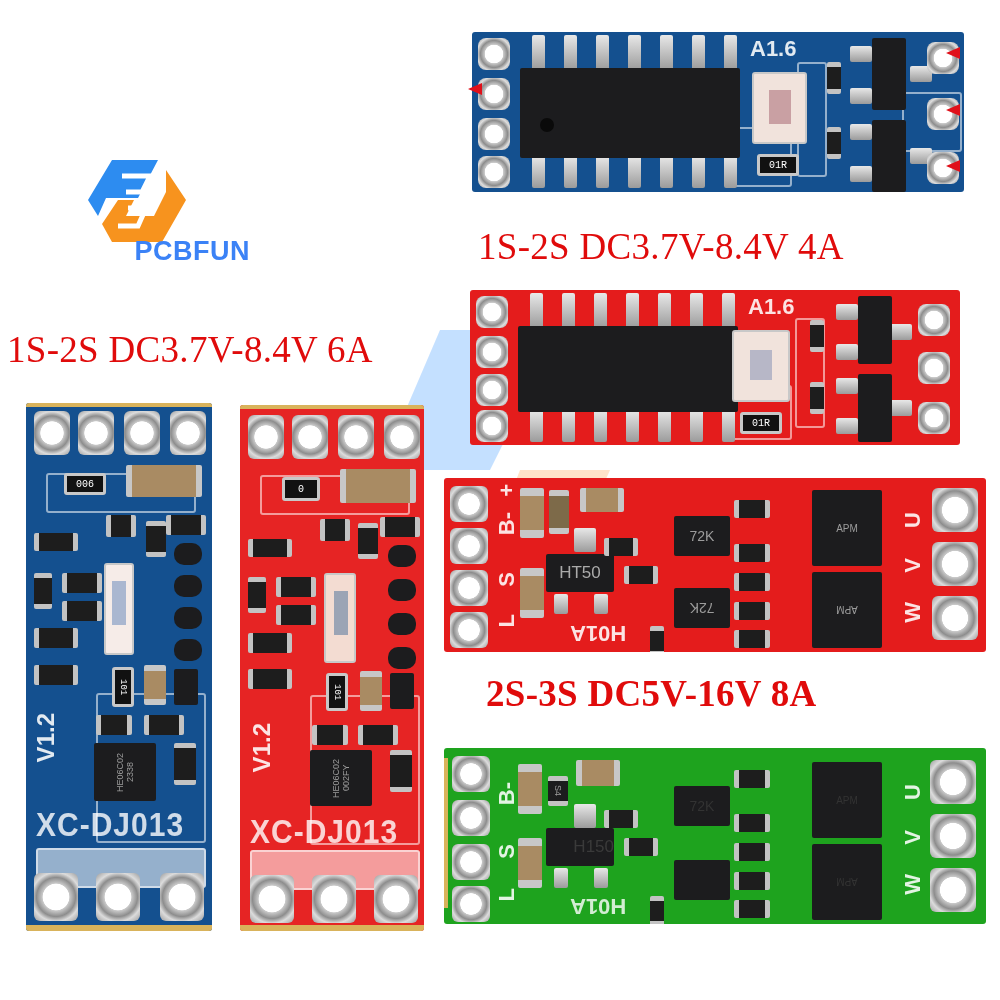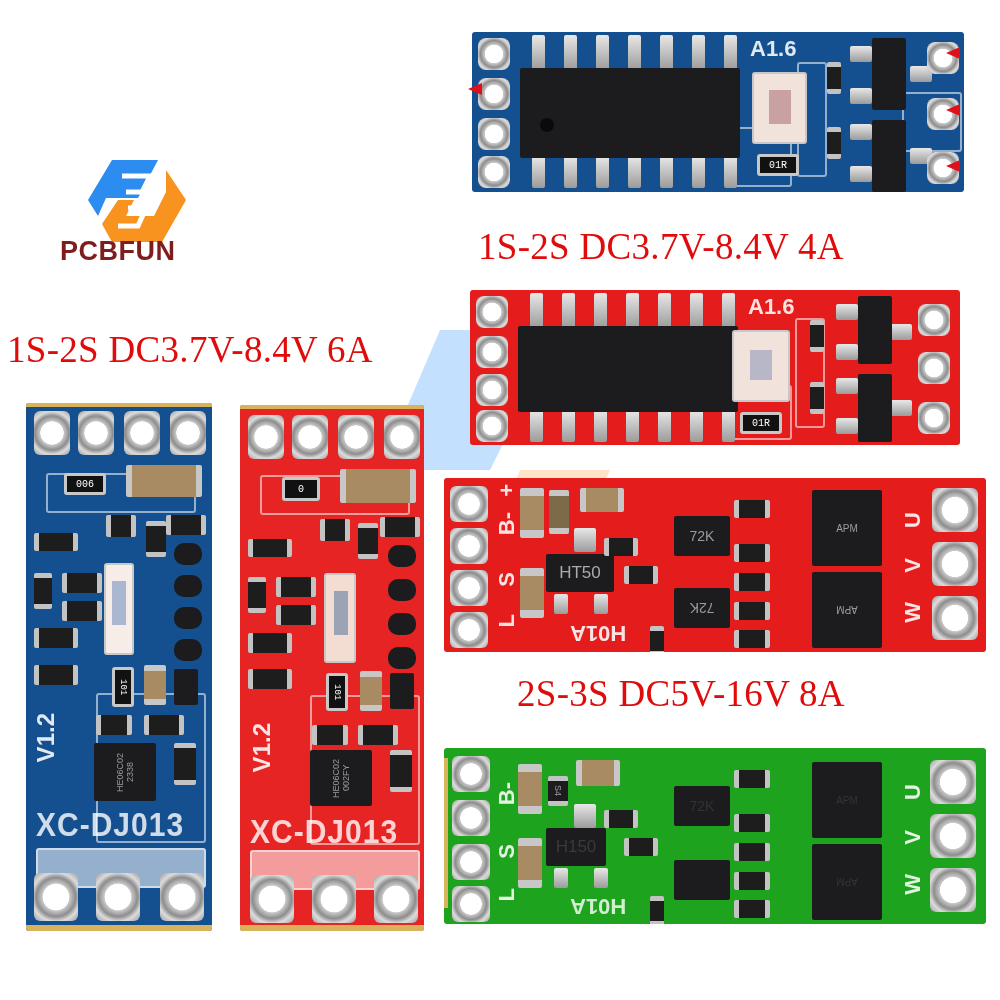--- a/index.html
+++ b/index.html
@@ -4,23 +4,23 @@
 <style>
   * { box-sizing: border-box; margin: 0; padding: 0; }
   html, body { width: 1000px; height: 1000px; background: #ffffff; overflow: hidden; }
   body { position: relative; font-family: "Liberation Sans", sans-serif; }
 
   .abs { position: absolute; }
 
   
   .logo { left: 60px; top: 150px; width: 150px; height: 130px; }
   .logo svg { position: absolute; left: 28px; top: 8px; }
-  .logo-text { position: absolute; left: 0; top: 86px; width: 190px; text-align: left;
+  .logo-text { position: absolute; left: 0; top: 86px; width: 190px; text-align: right;
     font-family: "Liberation Sans", sans-serif; font-weight: bold; font-size: 27px;
-    color: #7f1d1d; letter-spacing: 0.5px; }
+    color: #3b82f6; letter-spacing: 0.5px; }
 
   
   .caption { font-family: "Liberation Serif", serif; color: #e00b0b; font-size: 37px;
     white-space: nowrap; line-height: 1; letter-spacing: 0.3px; }
 
   
   .watermark { left: 370px; top: 330px; opacity: 0.35; }
 
   
   .pcb { position: absolute; border-radius: 3px; overflow: hidden; }
@@ -61,21 +61,21 @@
   <div class="logo-text" style="text-transform:uppercase;">pcbfun</div>
 </div>
 
 <svg class="abs watermark" width="240" height="320" viewBox="0 0 240 320">
   <polygon points="70,0 190,0 120,140 10,140" fill="#5aa7ff"></polygon>
   <polygon points="150,140 240,140 160,320 80,320" fill="#ffb066"></polygon>
 </svg>
 
 <div class="abs caption" style="left:478px; top:228px;">1S-2S DC3.7V-8.4V 4A</div>
 <div class="abs caption" style="left:7px; top:331px;">1S-2S DC3.7V-8.4V 6A</div>
-<div class="abs caption" style="left:517px; top:675px;">2S-3S DC5V-16V 8A</div>
+<div class="abs caption" style="left:486px; top:675px;font-weight:bold;">2S-3S DC5V-16V 8A</div>
 
 <div class="pcb blue" style="left:472px; top:32px; width:492px; height:160px;">
   <div class="trace" style="left:260px; top:95px; width:60px; height:60px;"></div>
   <div class="trace" style="left:325px; top:30px; width:30px; height:115px;"></div>
   <div class="trace" style="left:430px; top:60px; width:60px; height:60px;"></div>
 
   <div class="pad" style="left:6px; top:6px; width:32px; height:32px;"></div>
   <div class="pad" style="left:6px; top:46px; width:32px; height:32px;"></div>
   <div class="pad" style="left:6px; top:86px; width:32px; height:32px;"></div>
   <div class="pad" style="left:6px; top:124px; width:32px; height:32px;"></div>
@@ -305,21 +305,21 @@
   <div class="pad sq" style="left:8px; top:96px; width:38px; height:36px;"></div>
   <div class="pad sq" style="left:8px; top:138px; width:38px; height:36px;"></div>
   <div class="silk" style="left:50px; top:34px; font-size:22px; writing-mode:vertical-rl; transform:rotate(180deg);">B-</div>
   <div class="silk" style="left:50px; top:96px; font-size:22px; writing-mode:vertical-rl; transform:rotate(180deg);">S</div>
   <div class="silk" style="left:50px; top:140px; font-size:22px; writing-mode:vertical-rl; transform:rotate(180deg);">L</div>
   <div class="cap" style="left:74px; top:16px; width:24px; height:50px; border:none; border-top:8px solid #c7c7c7; border-bottom:8px solid #c7c7c7;"></div>
   <div class="chip" style="left:104px; top:28px; width:20px; height:30px; font-size:9px; writing-mode:vertical-rl; border-top:5px solid #c3c3c3; border-bottom:5px solid #c3c3c3;">S4</div>
   <div class="cap" style="left:132px; top:12px; width:44px; height:26px;"></div>
   <div class="cap" style="left:74px; top:90px; width:24px; height:50px; border:none; border-top:8px solid #c7c7c7; border-bottom:8px solid #c7c7c7;"></div>
   <div class="leg" style="left:130px; top:56px; width:22px; height:24px;"></div>
-  <div class="chip" style="left:102px; top:80px; width:60px; height:38px; font-size:17px; color:#222; background:#1c1c1e;">
+  <div class="chip" style="left:102px; top:80px; width:68px; height:38px; font-size:17px; color:#222; background:#1c1c1e;justify-content:flex-end;">
       <span style="color:#3a3a3a;">H150</span>
     </div>
   <div class="leg" style="left:110px; top:120px; width:14px; height:20px;"></div>
   <div class="leg" style="left:150px; top:120px; width:14px; height:20px;"></div>
   <div class="silk" style="left:126px; top:145px; font-size:22px; transform:rotate(180deg); color:rgba(255,255,255,0.8);">H01A</div>
   <div class="smd" style="left:160px; top:62px; width:34px; height:18px;"></div>
   <div class="smd" style="left:180px; top:90px; width:34px; height:18px;"></div>
   <div class="smd" style="left:206px; top:148px; width:14px; height:30px; border:none; border-top:5px solid #c3c3c3; border-bottom:5px solid #c3c3c3;"></div>
   <div class="chip" style="left:230px; top:38px; width:56px; height:40px; font-size:14px; color:#333;">72K</div>
   <div class="chip" style="left:230px; top:112px; width:56px; height:40px;"></div>

